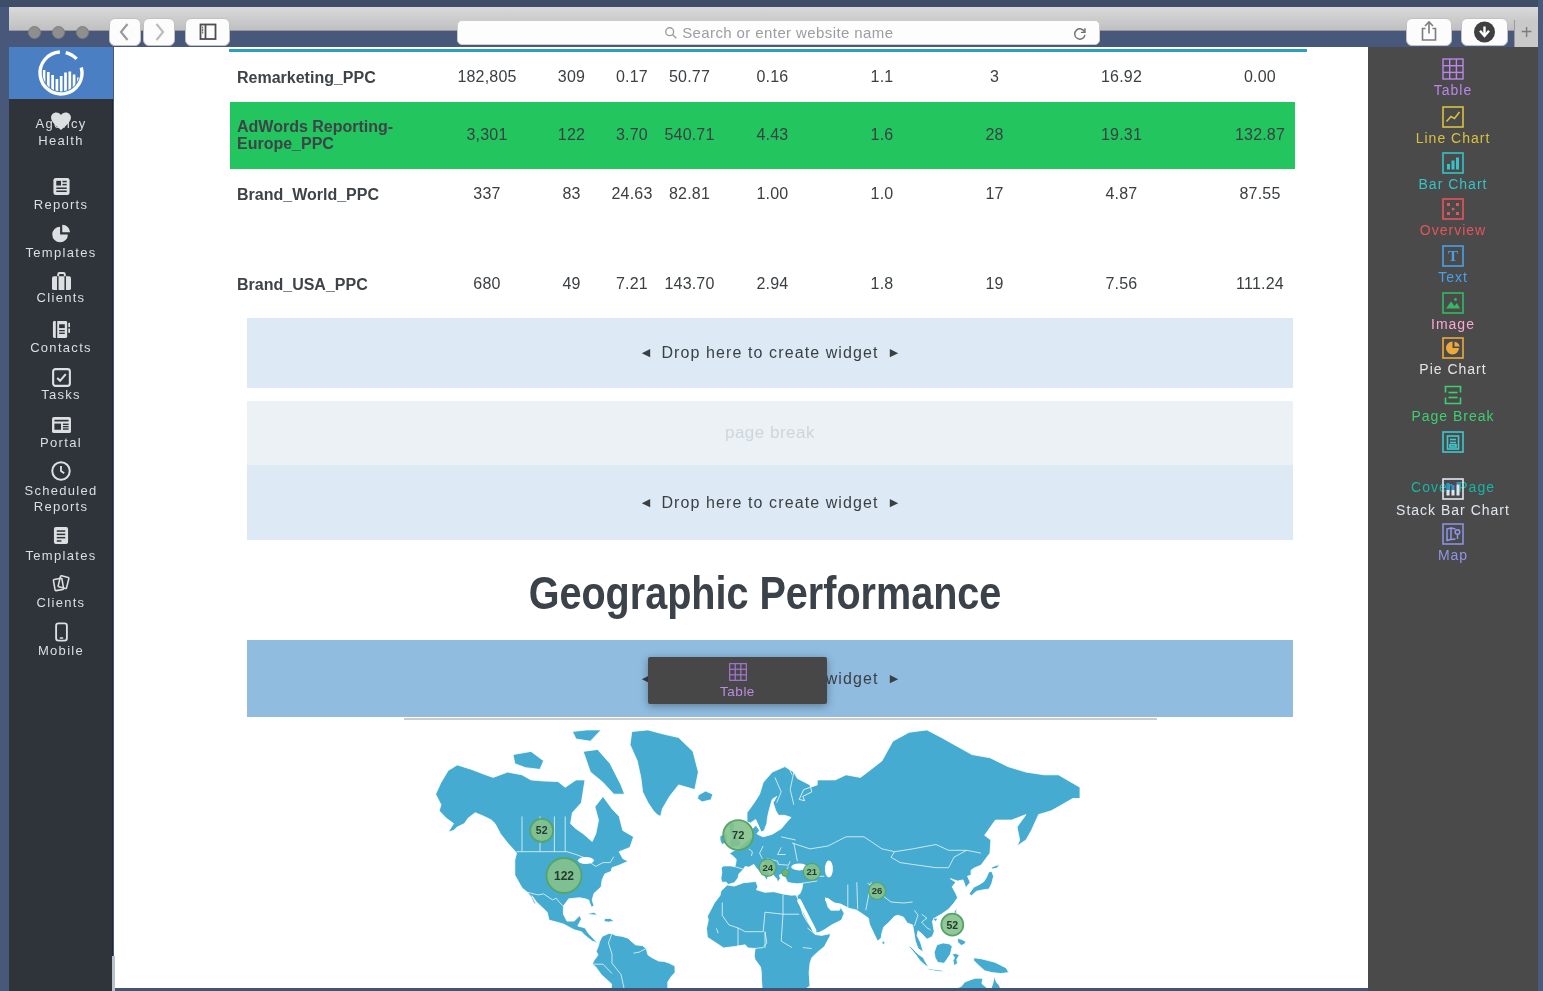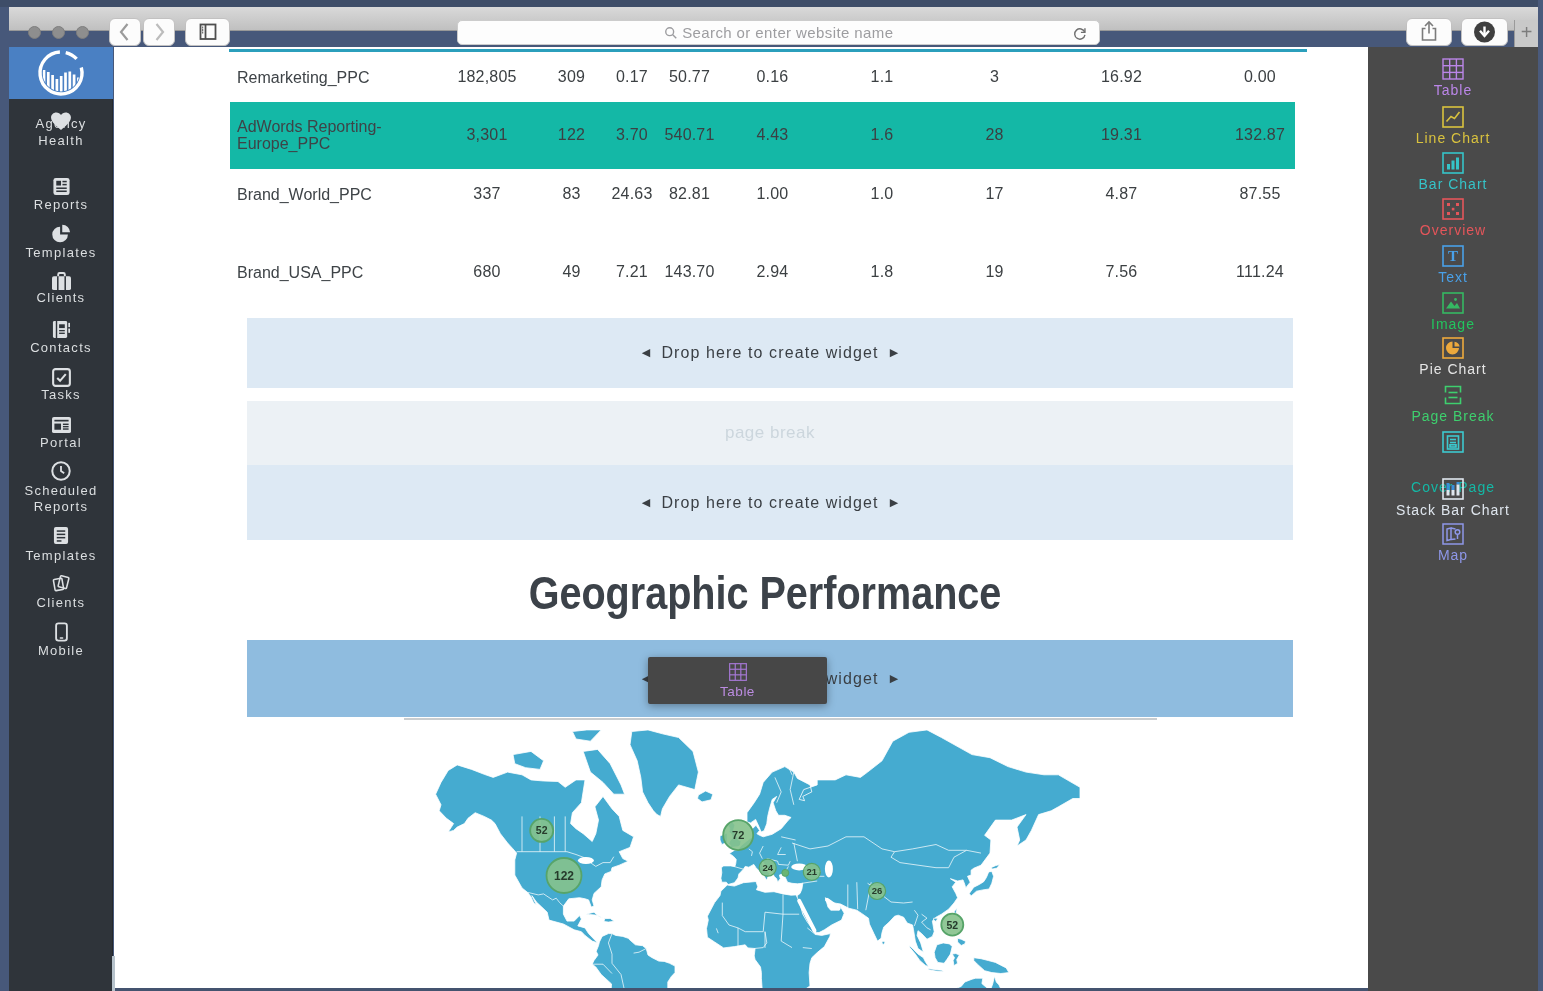--- a/index.html
+++ b/index.html
@@ -5,22 +5,22 @@
 body { background:#47587a; position:relative; }
 #topstrip { position:absolute; left:0; top:0; width:1543px; height:7px; background:#3e4d68; }
 #toolbar { position:absolute; left:9px; top:7px; width:1529px; height:24px; background:linear-gradient(180deg,#d9d9d9,#c0c0c0); border-bottom:1px solid #989898; }
 .tl { position:absolute; top:19px; width:13px; height:13px; border-radius:50%; background:#8e8e8e; border:1px solid #7e7e7e; }
 .btn { position:absolute; top:11px; height:28px; background:#fcfcfc; border:1px solid #c2c1c1; border-radius:6px; }
 #urlbar { position:absolute; left:448px; top:13px; width:643px; height:25px; background:#fdfdfd; border:1px solid #ccc; border-radius:5px; color:#9d9da0; font-size:15px; letter-spacing:0.4px; text-align:center; line-height:24px; }
 #plustab { position:absolute; right:0px; top:13px; width:24px; height:27px; background:#c9c9c9; border-left:1px solid #9a9a9a; color:#7c7c7c; font-size:20px; text-align:center; line-height:25px; }
 #content { position:absolute; left:114px; top:47px; width:1254px; height:944px; background:#fff; }
 #tealline { position:absolute; left:229px; top:49px; width:1078px; height:3px; background:#2b9fbc; }
 .trow { position:absolute; left:0; width:1065px; background:#fff; }
-.trow.blue { background:#14b8a6; }
-.tname { position:absolute; left:7px; top:50%; transform:translateY(-50%); font-weight:normal; font-size:16px; color:#3e4347; line-height:17px; }
+.trow.blue { background:#22c55e; }
+.tname { position:absolute; left:7px; top:50%; transform:translateY(-50%); font-weight:bold; font-size:16px; color:#3e4347; line-height:17px; }
 .tnum { position:absolute; top:50%; transform:translate(-50%,-50%); font-size:16px; letter-spacing:0.2px; color:#3c4043; }
 .dropzone { position:absolute; background:#dde9f4; color:#3a3f44; font-size:16px; letter-spacing:1.1px; text-align:center; }
 .arr { font-size:11px; letter-spacing:0; position:relative; top:-2px; }
 #leftbar { position:absolute; left:9px; top:47px; width:104px; height:944px; background:#2f343a; border-right:1px solid #24282c; }
 #logo { position:absolute; left:0; top:0; width:104px; height:52px; background:#4a80c3; text-align:center; }
 #logo svg { margin-top:1px; }
 .mi { position:absolute; left:0; width:104px; text-align:center; }
 .ml { position:absolute; left:0; width:104px; text-align:center; color:#dcdfe1; font-size:13px; letter-spacing:1.3px; line-height:16.5px; }
 #rightbar { position:absolute; left:1368px; top:47px; width:170px; height:944px; background:#4a4a4a; }
 .wi { position:absolute; left:0; width:170px; text-align:center; }
@@ -105,21 +105,21 @@
 <span class="tnum" style="left:257px">337</span>
 <span class="tnum" style="left:341.5px">83</span>
 <span class="tnum" style="left:402px">24.63</span>
 <span class="tnum" style="left:459.5px">82.81</span>
 <span class="tnum" style="left:542.5px">1.00</span>
 <span class="tnum" style="left:652px">1.0</span>
 <span class="tnum" style="left:764.5px">17</span>
 <span class="tnum" style="left:891.5px">4.87</span>
 <span class="tnum" style="left:1030px">87.55</span>
 </div>
-<div class="trow" style="top:253px;height:38px">
+<div class="trow" style="top:265px;height:38px">
       <div class="tname">Brand_USA_PPC</div>
 <span class="tnum" style="left:257px">680</span>
 <span class="tnum" style="left:341.5px">49</span>
 <span class="tnum" style="left:402px">7.21</span>
 <span class="tnum" style="left:459.5px">143.70</span>
 <span class="tnum" style="left:542.5px">2.94</span>
 <span class="tnum" style="left:652px">1.8</span>
 <span class="tnum" style="left:764.5px">19</span>
 <span class="tnum" style="left:891.5px">7.56</span>
 <span class="tnum" style="left:1030px">111.24</span>
@@ -388,21 +388,21 @@
     <div class="wi" style="top:196.5px"><svg width="24" height="24" viewBox="0 0 24 24">
         <rect x="2" y="2" width="20" height="20" fill="none" stroke="#49a0e8" stroke-width="1.6"></rect>
         <text x="12" y="17" font-family="Liberation Serif" font-size="15" font-weight="bold" fill="#49a0e8" text-anchor="middle">T</text>
       </svg></div>
     <div class="wl" style="top:221.5px;color:#49a0e8">Text</div>
     <div class="wi" style="top:243.5px"><svg width="24" height="24" viewBox="0 0 24 24">
         <rect x="2" y="2" width="20" height="20" fill="none" stroke="#35b862" stroke-width="1.6"></rect>
         <path d="M5 17.5 L10 10.5 L13.5 15 L16 12 L19 17.5 Z" fill="#35b862"></path>
         <circle cx="14.5" cy="8.5" r="1.4" fill="#35b862"></circle>
       </svg></div>
-    <div class="wl" style="top:268.5px;color:#22c55e">Image</div>
+    <div class="wl" style="top:268.5px;color:#f9a8d4">Image</div>
     <div class="wi" style="top:288.5px"><svg width="24" height="24" viewBox="0 0 24 24">
         <rect x="2" y="2" width="20" height="20" fill="none" stroke="#eda93c" stroke-width="1.6"></rect>
         <path d="M11.5 12 V5.5 A6.5 6.5 0 1 0 18 12 Z" fill="#eda93c"></path>
         <path d="M13.5 10.5 V5.8 A6 6 0 0 1 18.6 10.5 Z" fill="#eda93c"></path>
       </svg></div>
     <div class="wl" style="top:313.5px;color:#e5e5e5">Pie Chart</div>
     <div class="wi" style="top:336px"><svg width="24" height="24" viewBox="0 0 24 24">
         <g fill="none" stroke="#3ecf6e" stroke-width="1.6">
           <path d="M4.5 9.5 V3.5 H19.5 V9.5"></path>
           <path d="M4.5 14.5 V20.5 H19.5 V14.5"></path>

